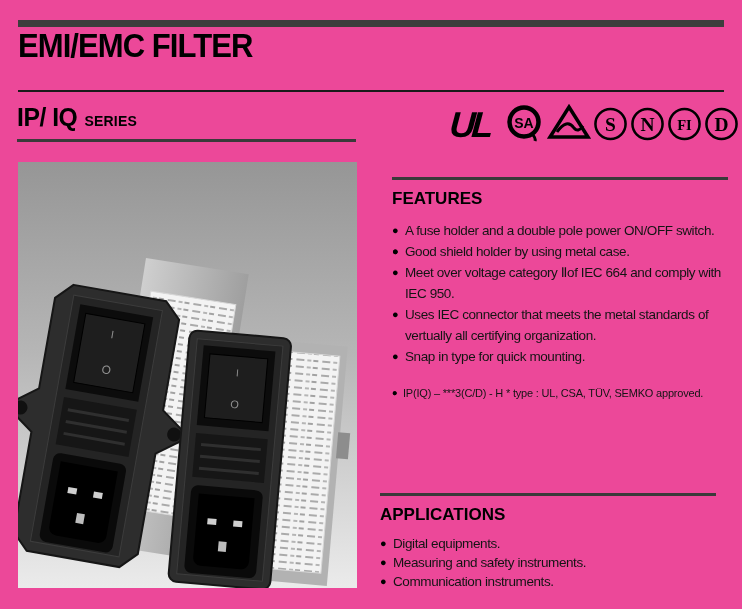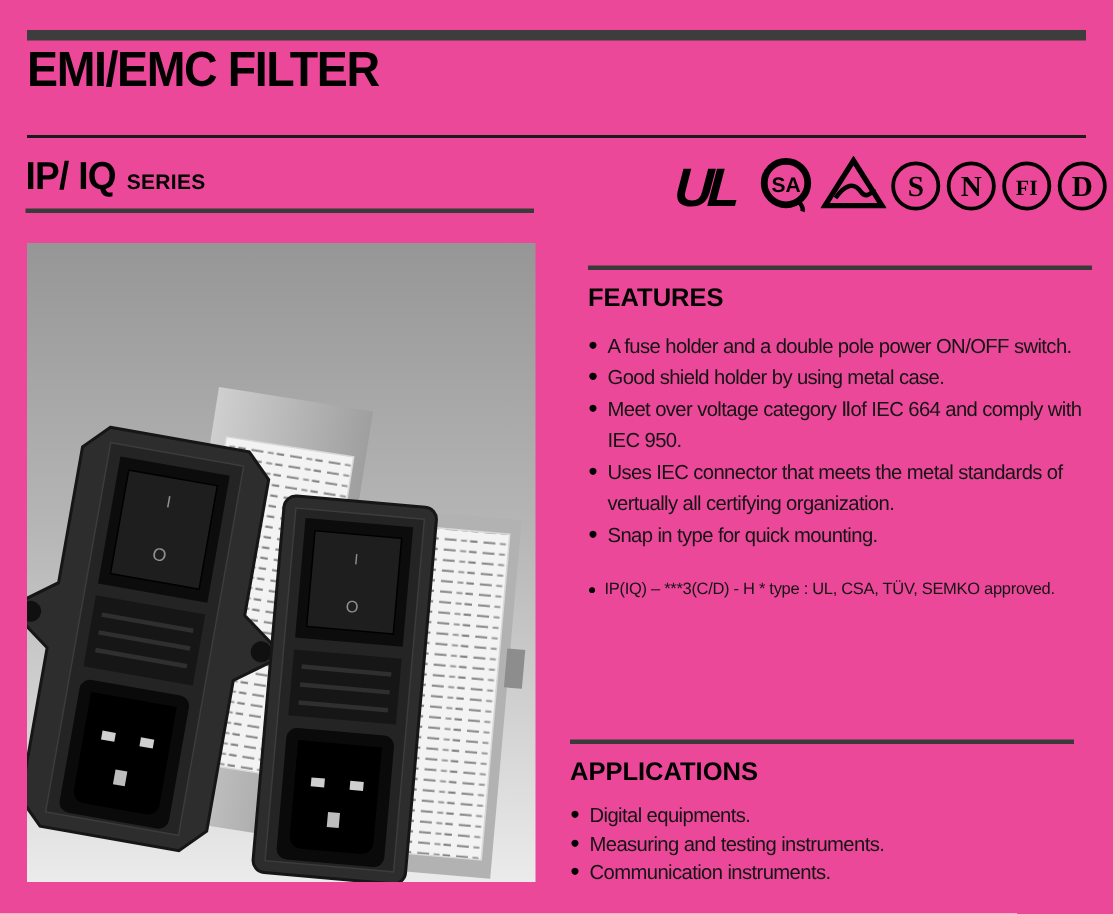--- a/index.html
+++ b/index.html
@@ -123,21 +123,21 @@
         <div class="li"><span class="bullet">●</span></div>
         <div class="li"><span class="bullet">●</span><span>IP(IQ) – ***3(C/D) - H * type : UL, CSA, TÜV, SEMKO approved.</span></div>
       </div>
   </div>
 
   <div class="apps-block">
     <div class="col-rule"></div>
     <div class="section-heading">APPLICATIONS</div>
     <div class="app-list">
         <div class="li"><span class="bullet">●</span><span>Digital equipments.</span></div>
-        <div class="li"><span class="bullet">●</span><span>Measuring and testing instruments.</span></div>
+        <div class="li"><span class="bullet">●</span><span>Measuring and safety instruments.</span></div>
         <div class="li"><span class="bullet">●</span><span>Communication instruments.</span></div>
       </div>
   </div>
 
   <div class="photo">
     <svg width="339" height="426" viewBox="0 0 339 426">
       <defs>
         <linearGradient id="metal" x1="0" y1="0" x2="1" y2="0">
           <stop offset="0" stop-color="#cfcfcf"></stop>
             <stop offset="1" stop-color="#9f9f9f"></stop>

